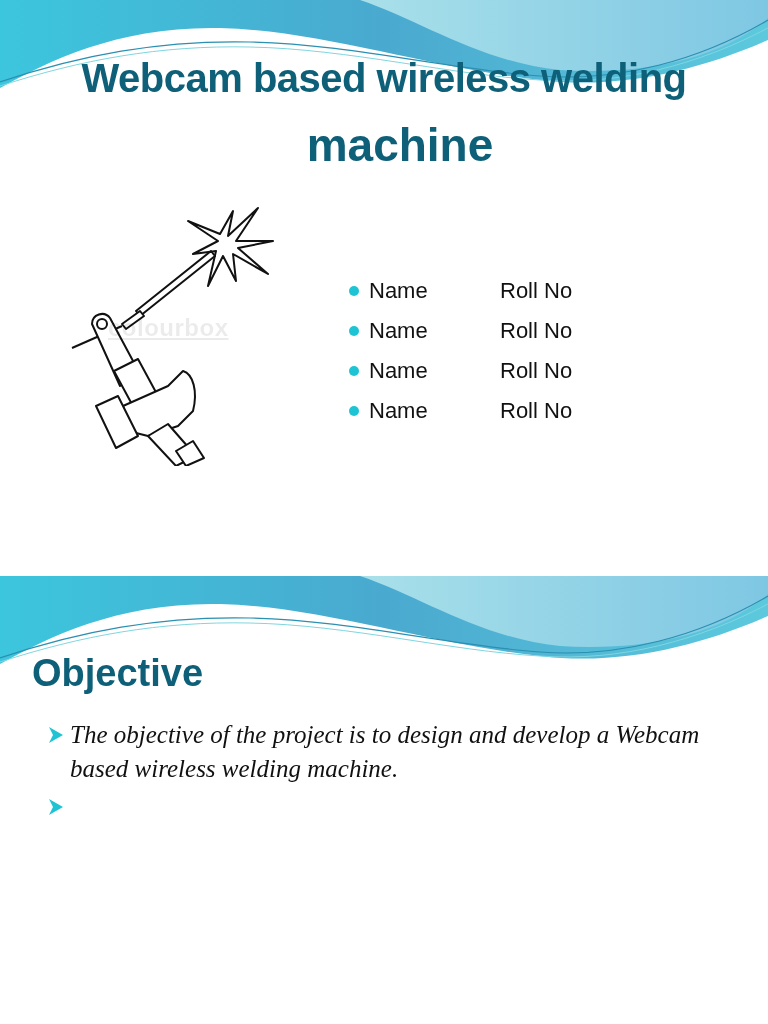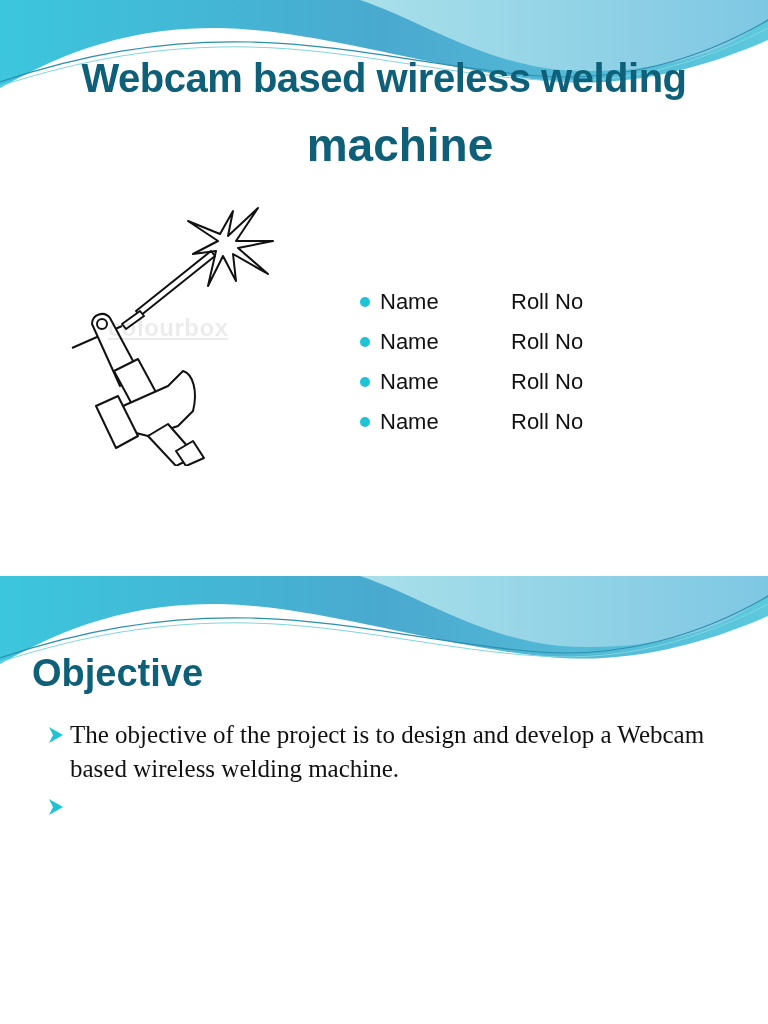--- a/index.html
+++ b/index.html
@@ -21,30 +21,30 @@
   }
   .title.l1 { top: 56px; font-size: 40px; letter-spacing: -0.5px; }
   .title.l2 { top: 118px; font-size: 46px; margin-left: 16px; }
 
   .illustration { position: absolute; left: 68px; top: 196px; width: 210px; height: 270px; }
   .watermark {
     position: absolute; left: 108px; top: 314px; font-size: 24px; font-weight: bold;
     color: rgba(0,0,0,0.08); letter-spacing: 0.5px; text-decoration: underline;
   }
 
-  .members { position: absolute; left: 340px; top: 266px; list-style: none; margin: 16px; padding: 0; }
+  .members { position: absolute; left: 340px; top: 266px; list-style: none; margin: 5px; padding: 0; }
   .member { height: 40px; display: flex; align-items: center; font-size: 22px; color: #111; }
   .member .dot { width: 10px; height: 10px; border-radius: 50%; background: #1fc4d4; margin-left: 4px; margin-right: 10px; }
   .member .name { width: 131px; }
 
   .obj-title {
     position: absolute; left: 32px; top: 76px; font-size: 38px; font-weight: bold;
     color: #0e5f78;
   }
-  .obj-list { position: absolute; left: 48px; top: 142px; width: 680px; margin: 0; padding: 0; list-style: none; }
+  .obj-list { position: absolute; left: 48px; top: 142px; width: 680px; margin: 0; padding: 0; list-style: none; font-style: italic; }
   .obj-item {
     position: relative; padding-left: 22px;
     font-family: "Liberation Serif", serif; font-size: 25px; line-height: 34px; color: #111;
     margin-bottom: 4px;
   }
   .obj-item .arrow { position: absolute; left: 0; top: 8px; width: 16px; height: 18px; }
 </style>
 </head>
 <body>
 

